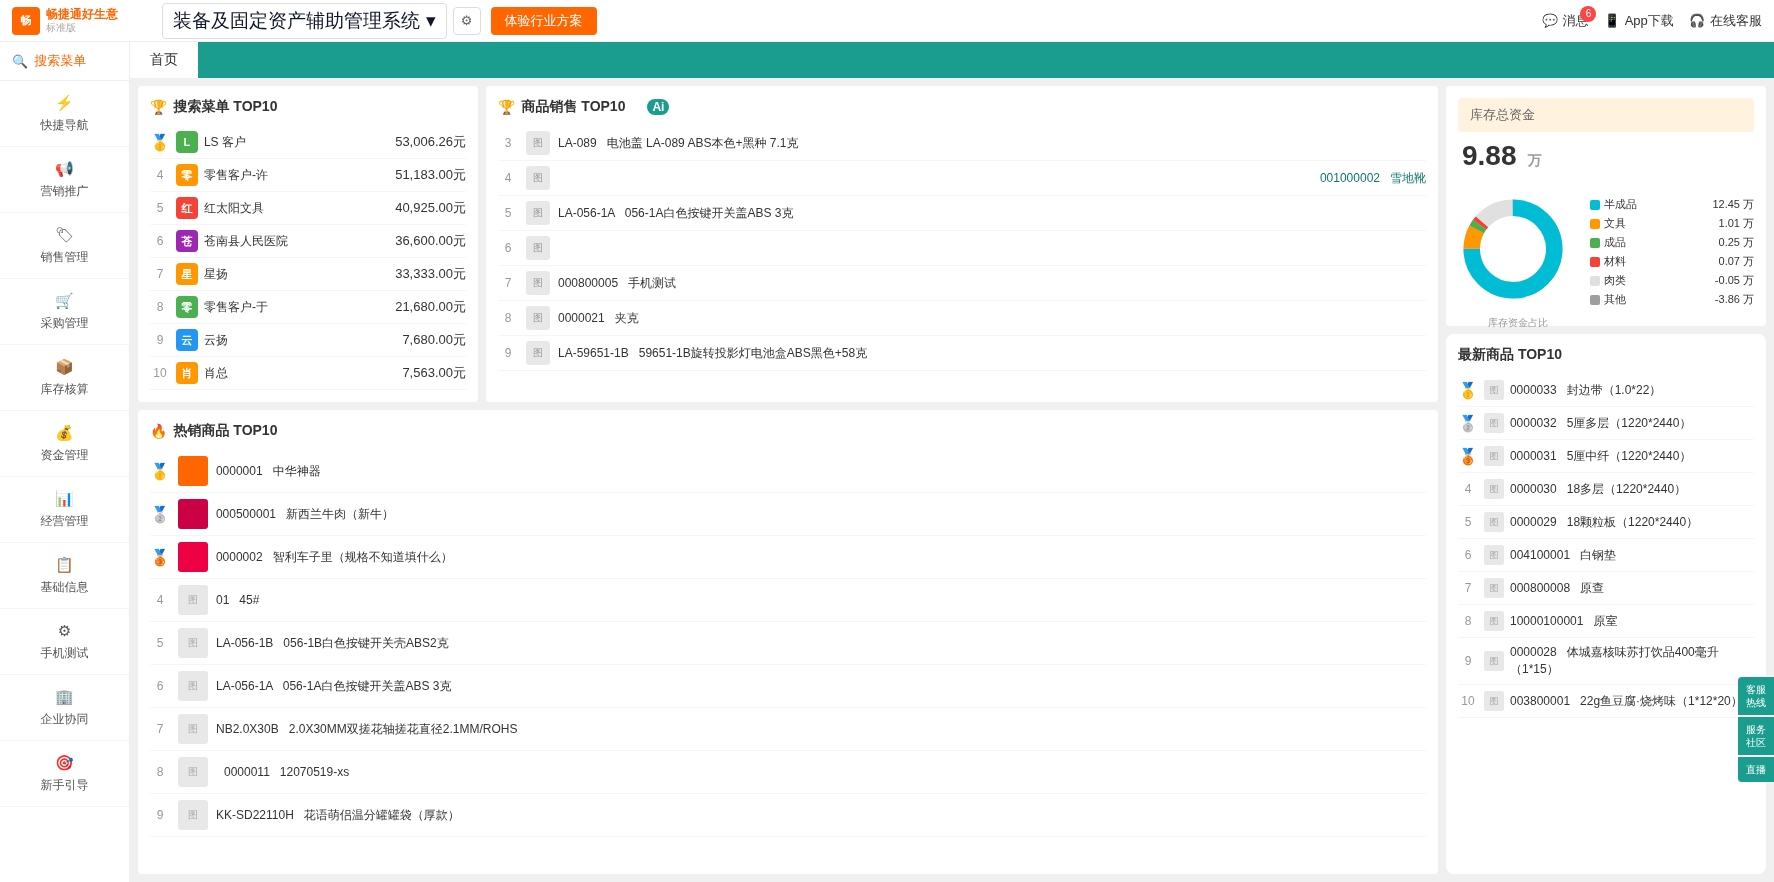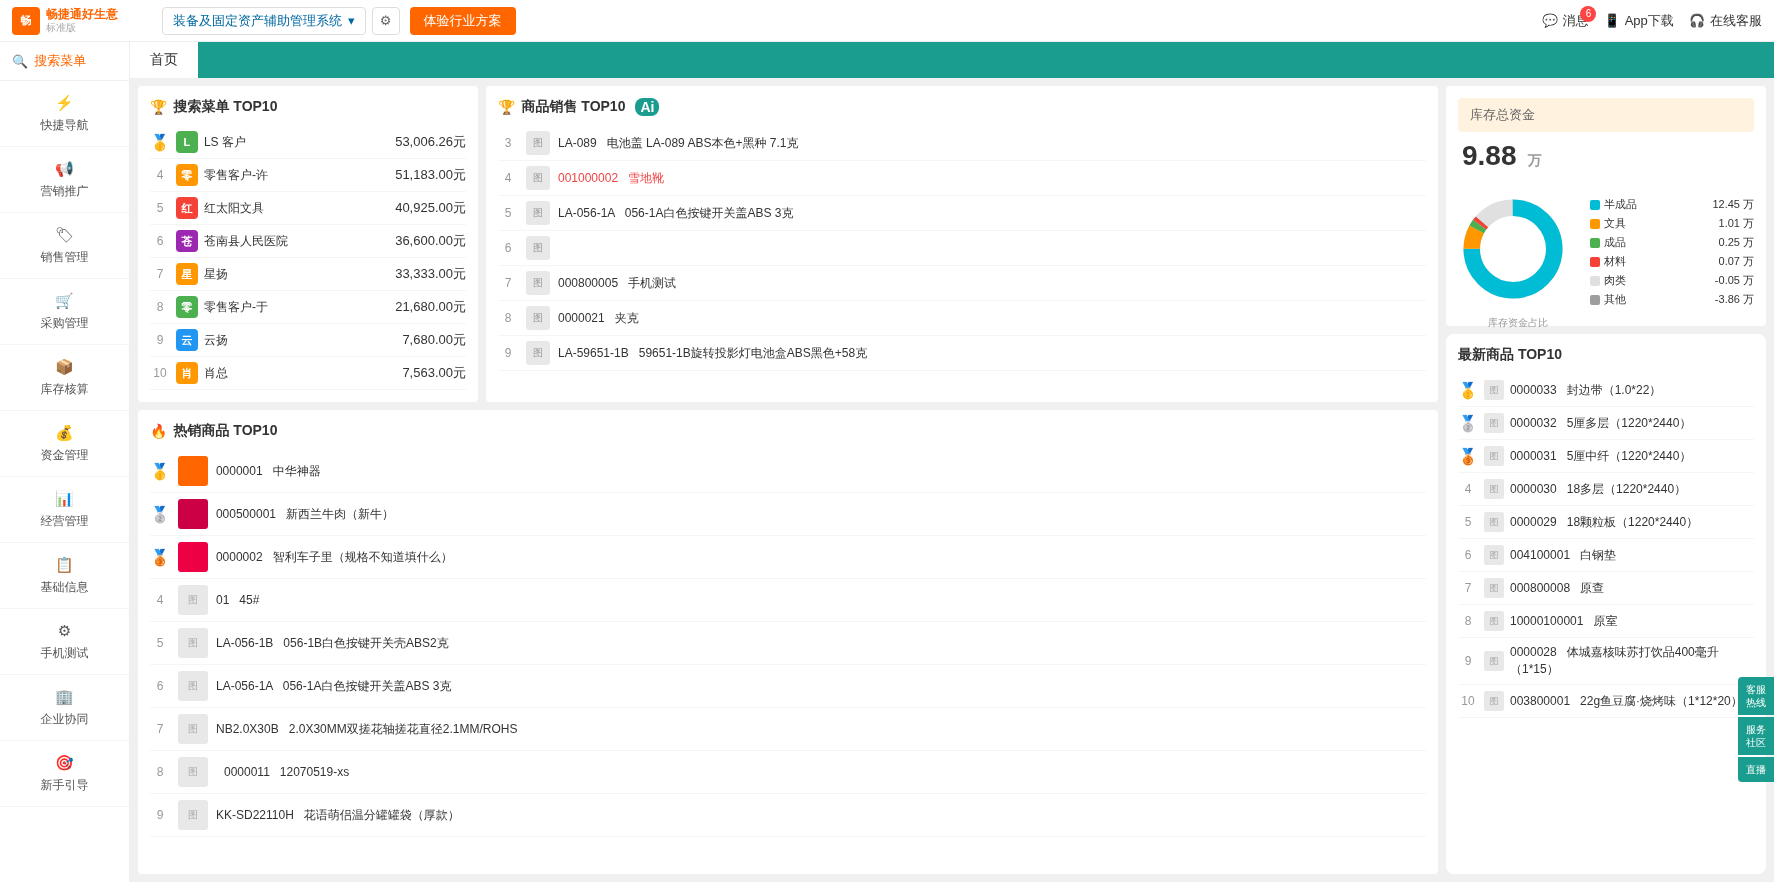--- a/index.html
+++ b/index.html
@@ -31,21 +31,21 @@
       background: #ff6600;
       border-radius: 4px;
       display: flex; align-items: center; justify-content: center;
       color: #fff; font-size: 11px;
     }
     .logo-text { line-height: 1.2; }
     .system-selector {
       display: flex; align-items: center; gap: 6px;
       border: 1px solid #ddd; border-radius: 4px;
       padding: 4px 10px;
-      font-size: 13px; color: #0369a1;
+      font-size: 19px; color: #0f172a;
       cursor: pointer;
       margin-left: 20px;
     }
     .gear-btn {
       width: 28px; height: 28px;
       display: flex; align-items: center; justify-content: center;
       border: 1px solid #ddd; border-radius: 4px;
       cursor: pointer; margin-left: 6px; color: #666;
     }
     .trial-btn {
@@ -550,31 +550,31 @@
               <div class="rank-badge" style="background:#ff9800;">肖</div>
               <span class="rank-name">肖总</span>
               <span class="rank-amount">7,563.00元</span>
             </div>
           </div>
 
           <div class="card product-card">
             <div class="card-title">
               <span style="color:#ff9800;">🏆</span>
               <span>商品销售 TOP10</span>
-              <span style="background:#1a9d8e;color:#fff;font-size:14px;padding:1px 5px;border-radius:8px;margin-left:4px;">Ai</span>
+              <span style="background:#1a9d8e;color:#fff;font-size:12px;padding:1px 5px;border-radius:8px;margin-left:16px;">Ai</span>
             </div>
             <div class="product-row">
               <span class="rank-num">3</span>
               <div class="product-thumb">图</div>
               <span style="color:#333;flex:1;">LA-089 &nbsp; 电池盖 LA-089 ABS本色+黑种 7.1克</span>
             </div>
             <div class="product-row">
               <span class="rank-num">4</span>
               <div class="product-thumb">图</div>
-              <span style="color:#ef4444;flex:1;">001000002 &nbsp; 雪地靴</span>
+              <span style="color:#0f766e;flex:1;text-align:right;">001000002 &nbsp; 雪地靴</span>
             </div>
             <div class="product-row">
               <span class="rank-num">5</span>
               <div class="product-thumb">图</div>
               <span style="color:#333;flex:1;">LA-056-1A &nbsp; 056-1A白色按键开关盖ABS 3克</span>
             </div>
             <div class="product-row">
               <span class="rank-num">6</span>
               <div class="product-thumb">图</div>
             </div>

